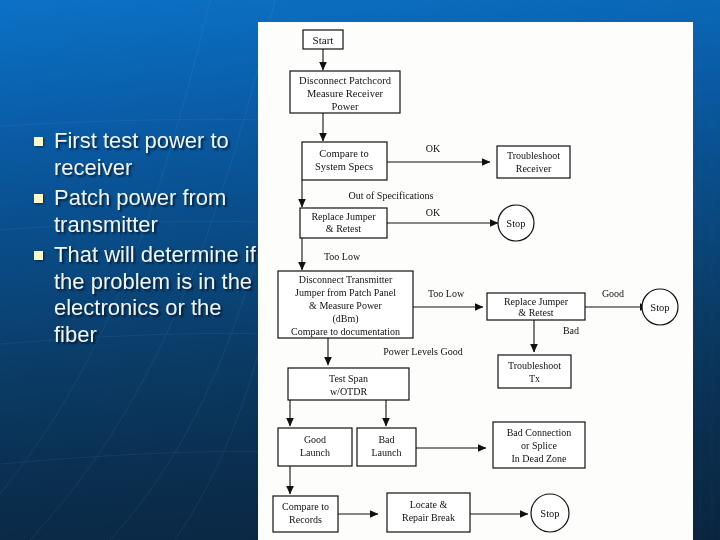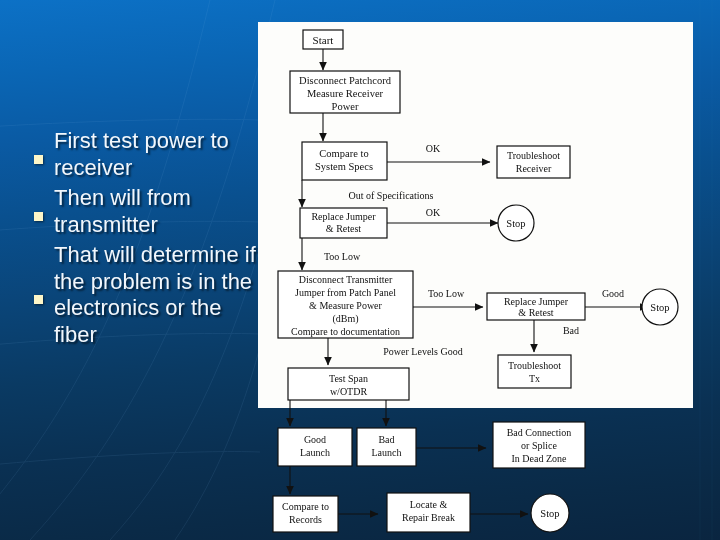--- a/index.html
+++ b/index.html
@@ -16,33 +16,33 @@
   
   #streaks{position:absolute;inset:0;pointer-events:none;opacity:.30;}
   
   #title{
     position:absolute;left:34px;top:20px;width:235px;
     font-size:34px;line-height:41px;color:#eef4fb;font-weight:400;
     text-shadow:2px 2px 3px rgba(0,0,0,.55);
     letter-spacing:.2px;
   }
   #bullets{position:absolute;left:34px;top:128px;width:228px;}
-  .bul{position:relative;display:flex;margin-bottom:4px;align-items:center;}
+  .bul{position:relative;display:flex;margin-bottom:4px;}
   .sq{
     flex:0 0 auto;width:9px;height:9px;background:#fdf6c8;
     margin-top:9px;margin-right:11px;
     box-shadow:1px 1px 2px rgba(0,0,0,.5);
   }
   .btxt{
     font-size:22px;line-height:26.5px;color:#f2f7fc;
     text-shadow:2px 2px 2px rgba(0,0,0,.55);
   }
   
   #panel{
-    position:absolute;left:258px;top:22px;width:435px;height:386px;
+    position:absolute;left:258px;top:22px;width:435px;height:518px;
     background:#fdfdfb;
   }
   #chart{position:absolute;left:0;top:0;width:435px;height:518px;}
   .nb{font-family:"Liberation Serif",serif;}
 </style>
 </head>
 <body>
 
 <div id="slide">
 
@@ -62,21 +62,21 @@
   </svg>
 
 
   <div id="bullets">
     <div class="bul">
       <span class="sq"></span>
       <span class="btxt">First test power to receiver</span>
     </div>
     <div class="bul">
       <span class="sq"></span>
-      <span class="btxt">Then will from transmitter</span>
+      <span class="btxt">Patch power from transmitter</span>
     </div>
     <div class="bul">
       <span class="sq"></span>
       <span class="btxt">That will determine if the problem is in the electronics or the fiber</span>
     </div>
   </div>
 
   <div id="panel">
     <svg id="chart" viewBox="0 0 435 518">
       <defs>

